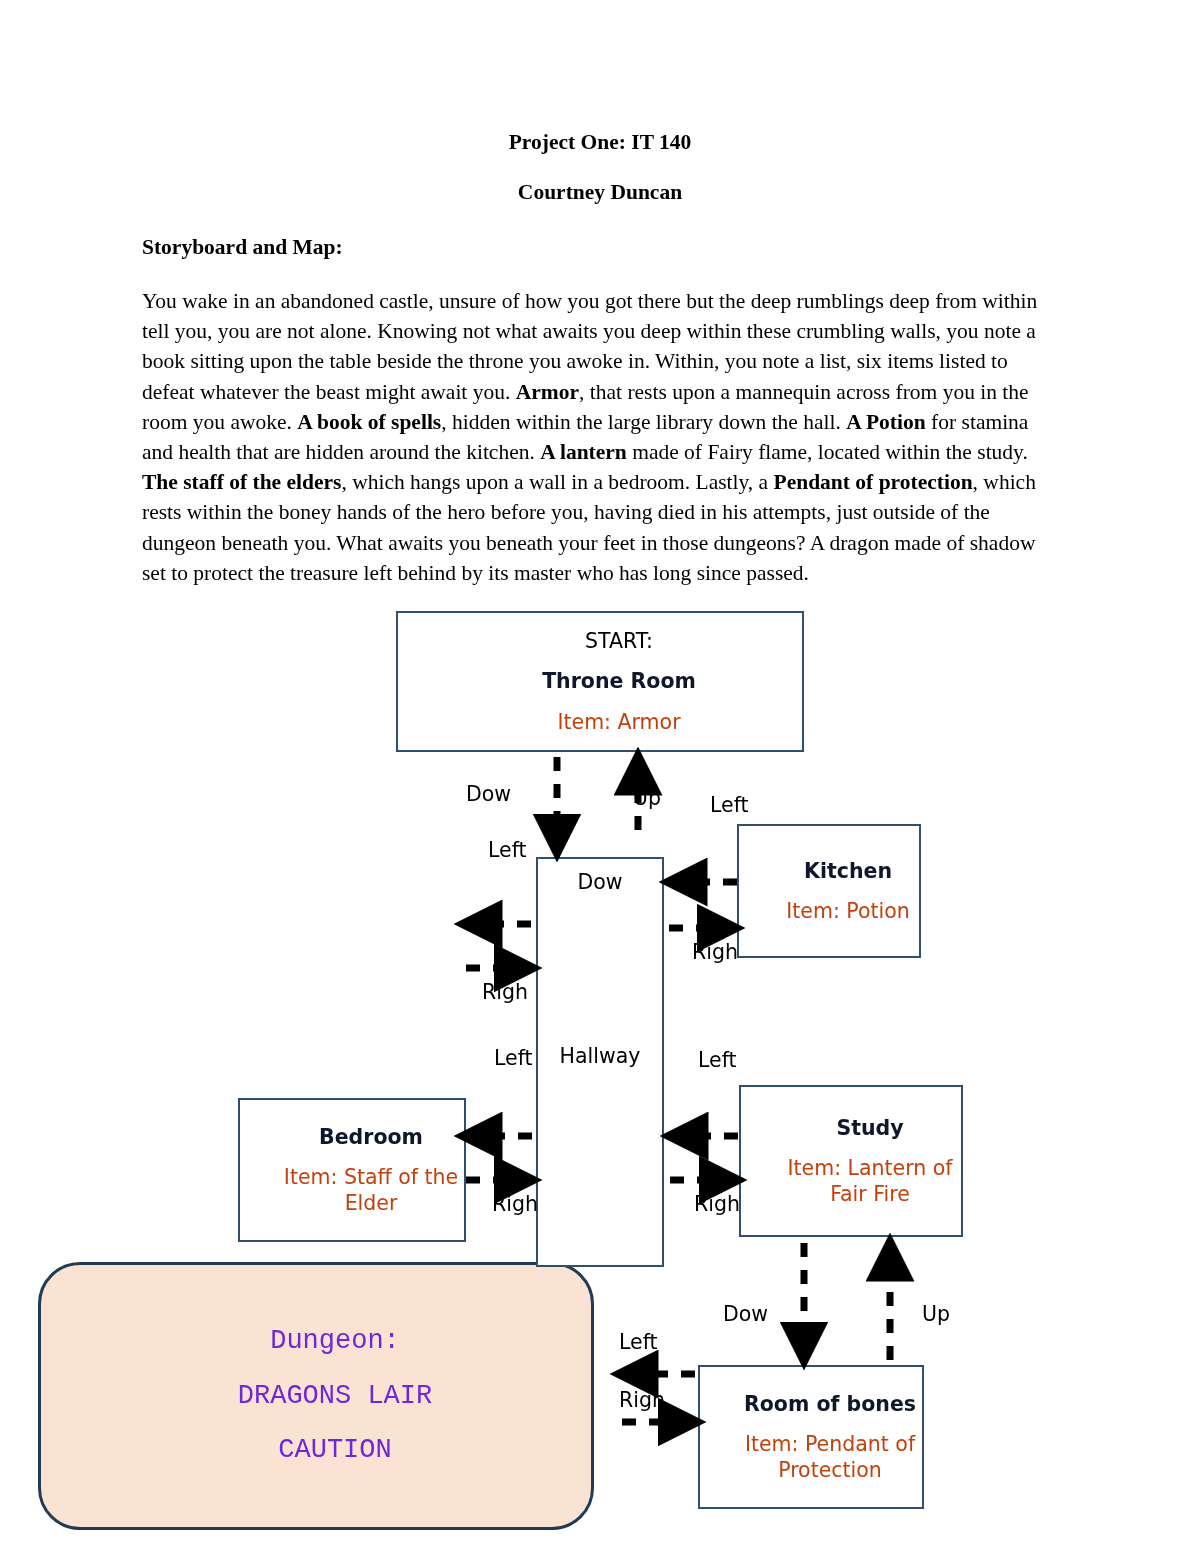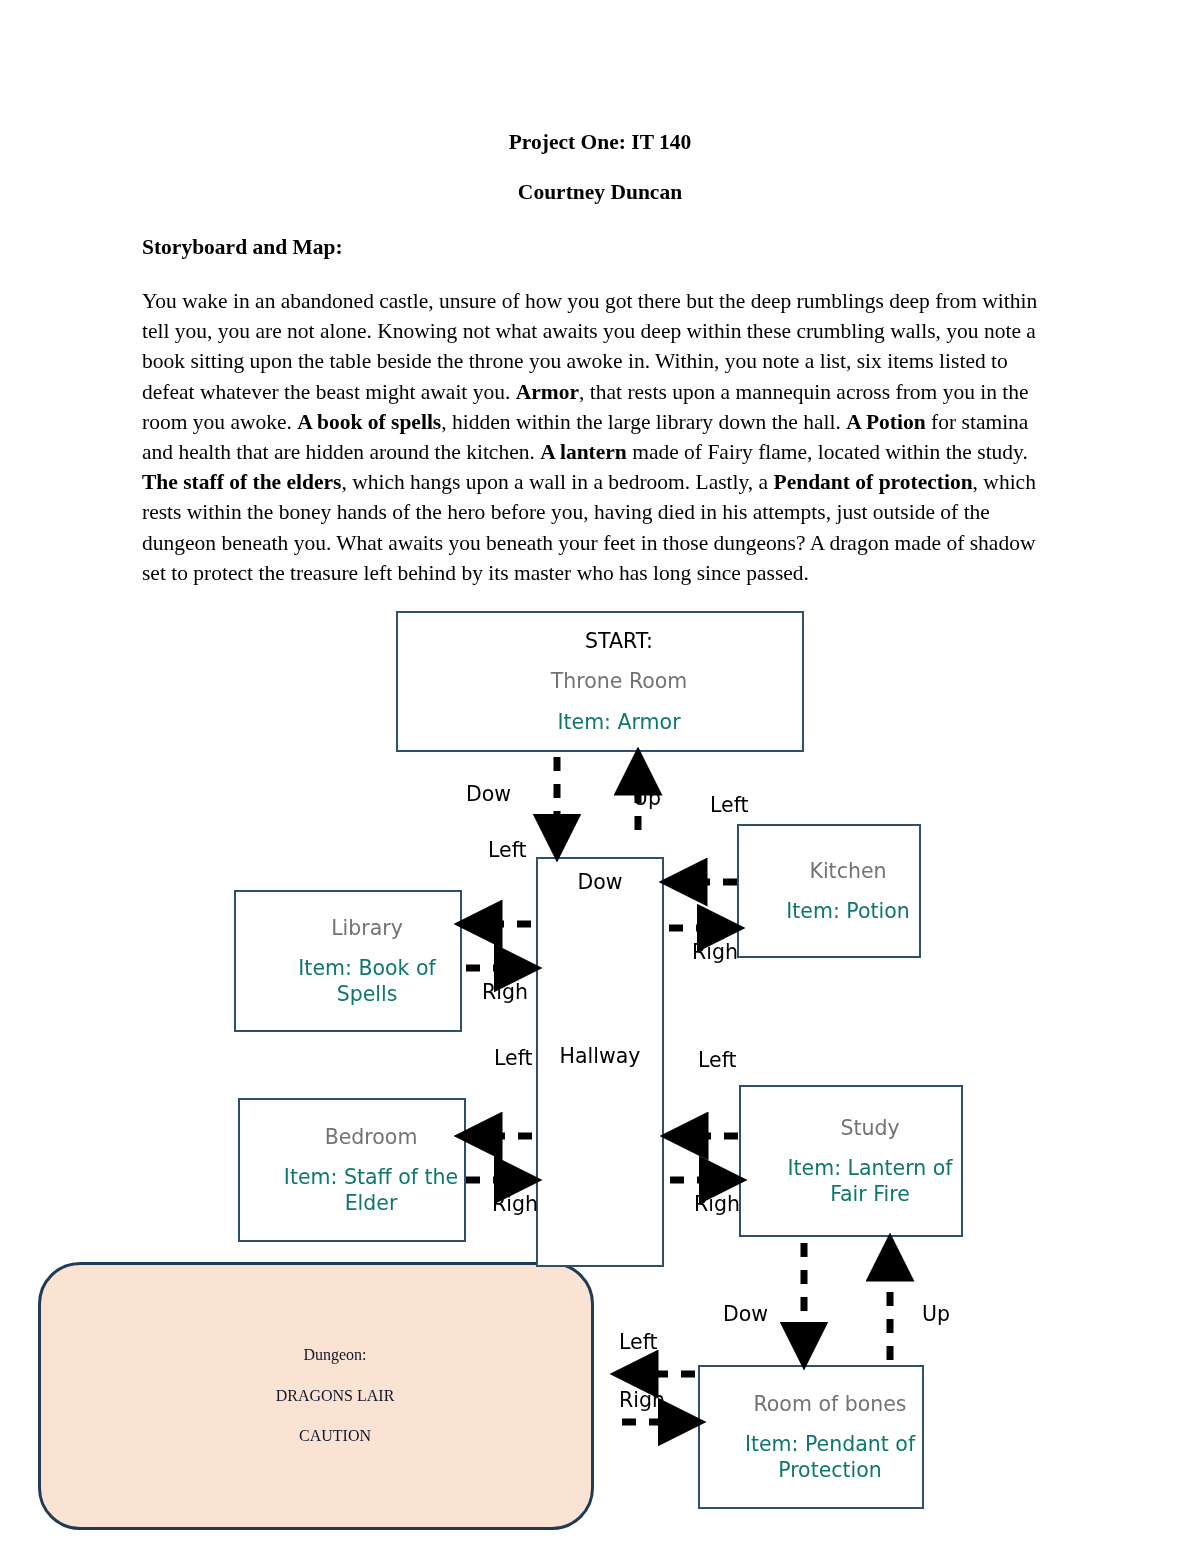--- a/index.html
+++ b/index.html
@@ -69,27 +69,27 @@
     flex-direction: column;
     align-items: center;
     justify-content: center;
     font-family: "DejaVu Sans", sans-serif;
     text-align: center;
     z-index: 5;
     padding-left: 38px;
   }
   .room .rname {
     font-size: 20.5px;
-    color: #737373;
-    font-weight: normal;
+    color: #0f172a;
+    font-weight: bold;
     line-height: 1.28;
   }
   .room .ritem {
     font-size: 20.5px;
-    color: #0f766e;
+    color: #c2410c;
     font-weight: normal;
     line-height: 1.28;
     margin-top: 14px;
   }
 
   
   #room-throne {
     left: 396px; top: 611px; width: 408px; height: 141px;
   }
   #room-throne .rstart { font-size: 20.5px; color:#000; line-height:1.28; }
@@ -116,24 +116,24 @@
 
   
   #room-dungeon {
     left: 38px; top: 1262px; width: 556px; height: 268px;
     border: 3px solid #203B56;
     border-radius: 42px;
     background: #FBE3D4;
     z-index: 4;
   }
   #room-dungeon .dline {
-    font-size: 16px;
-    color: #0f172a;
+    font-size: 27px;
+    color: #6d28d9;
     line-height: 1.28;
-    font-family: Liberation Serif, serif;
+    font-family: Liberation Mono, monospace;
   }
   #room-dungeon .dline + .dline { margin-top: 20px; }
 
   
   .lbl {
     position: absolute;
     font-family: "DejaVu Sans", sans-serif;
     font-size: 20.5px;
     color: #000000;
     white-space: nowrap;
@@ -211,24 +211,20 @@
   <div class="room" id="room-throne">
     <div class="rstart">START:</div>
     <div class="rname">Throne Room</div>
     <div class="ritem">Item: Armor</div>
   </div>
 
   <div class="room" id="room-hallway"></div>
   <div class="hall-dow">Dow</div>
   <div class="hall-name">Hallway</div>
 
-  <div class="room" id="room-library">
-    <div class="rname">Library</div>
-    <div class="ritem">Item: Book of Spells</div>
-  </div>
 
   <div class="room" id="room-kitchen">
     <div class="rname">Kitchen</div>
     <div class="ritem">Item: Potion</div>
   </div>
 
   <div class="room" id="room-bedroom">
     <div class="rname">Bedroom</div>
     <div class="ritem">Item: Staff of the Elder</div>
   </div>

